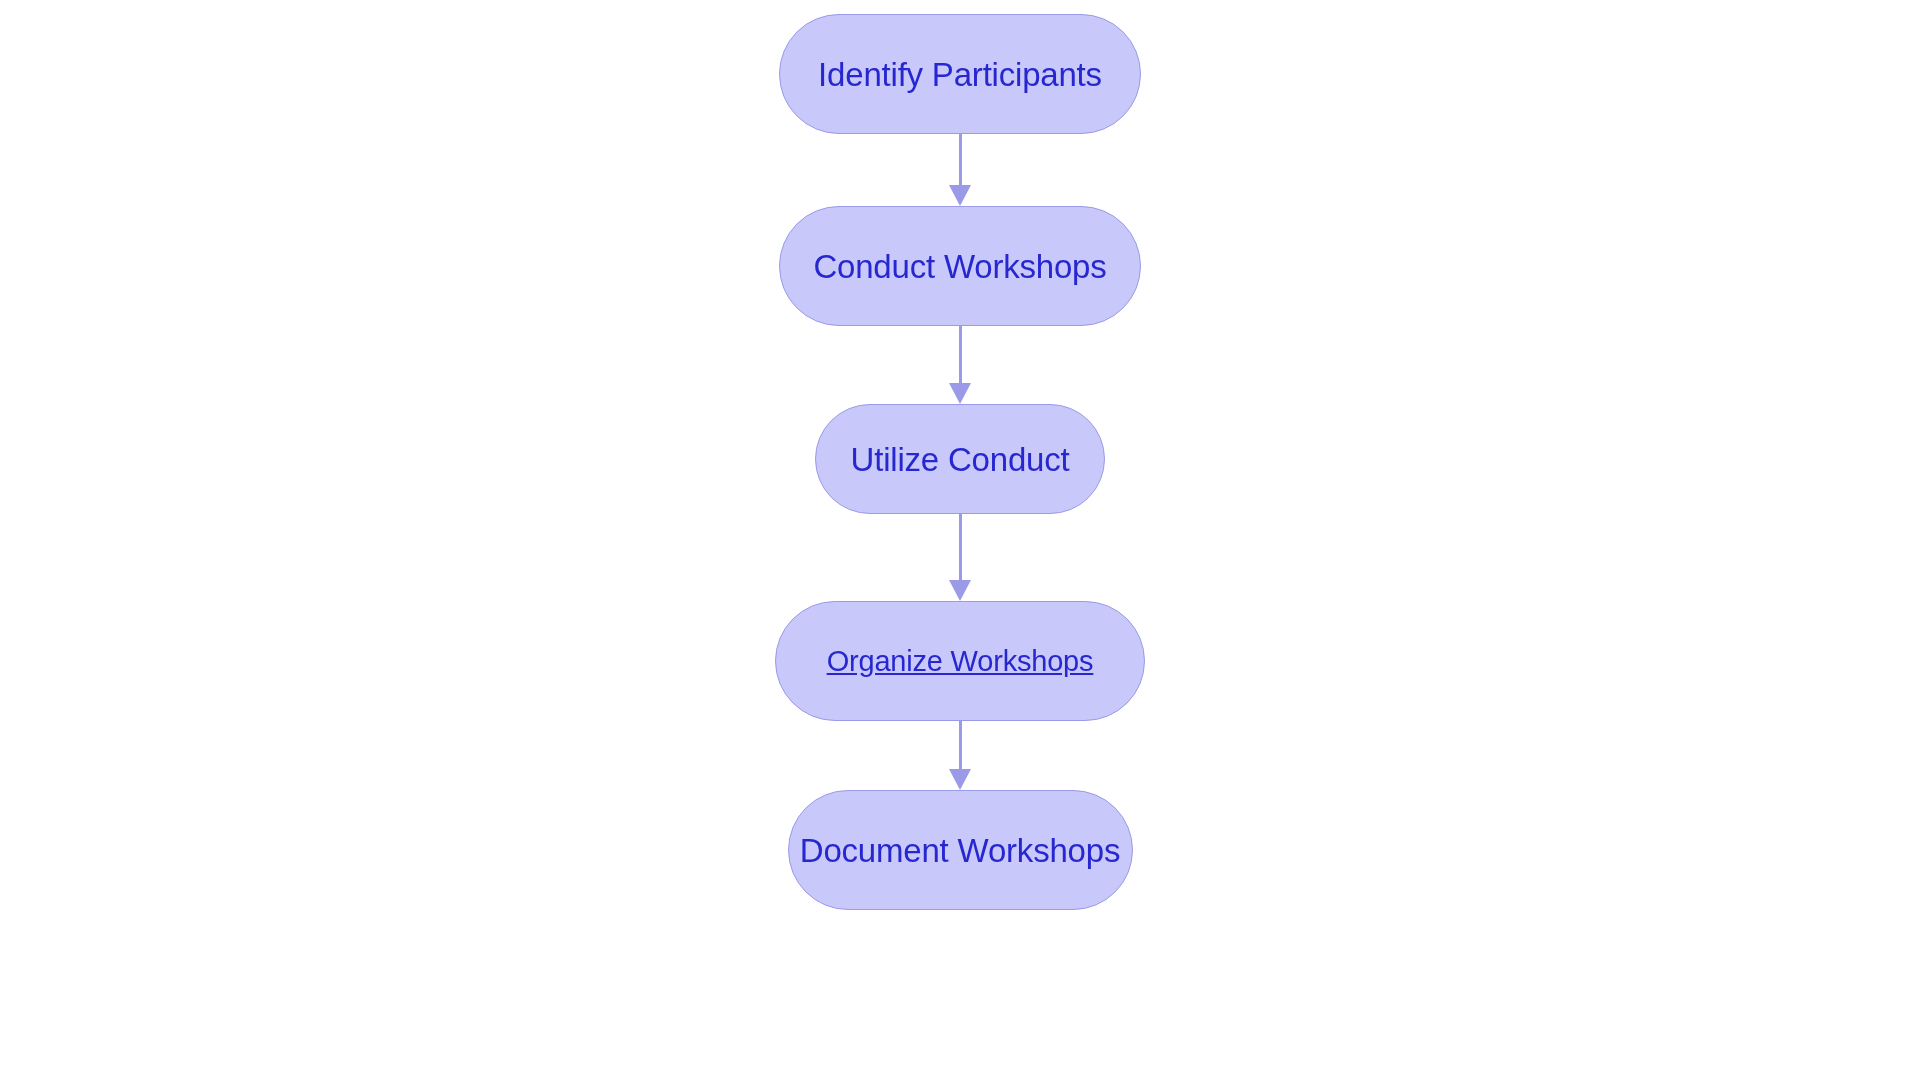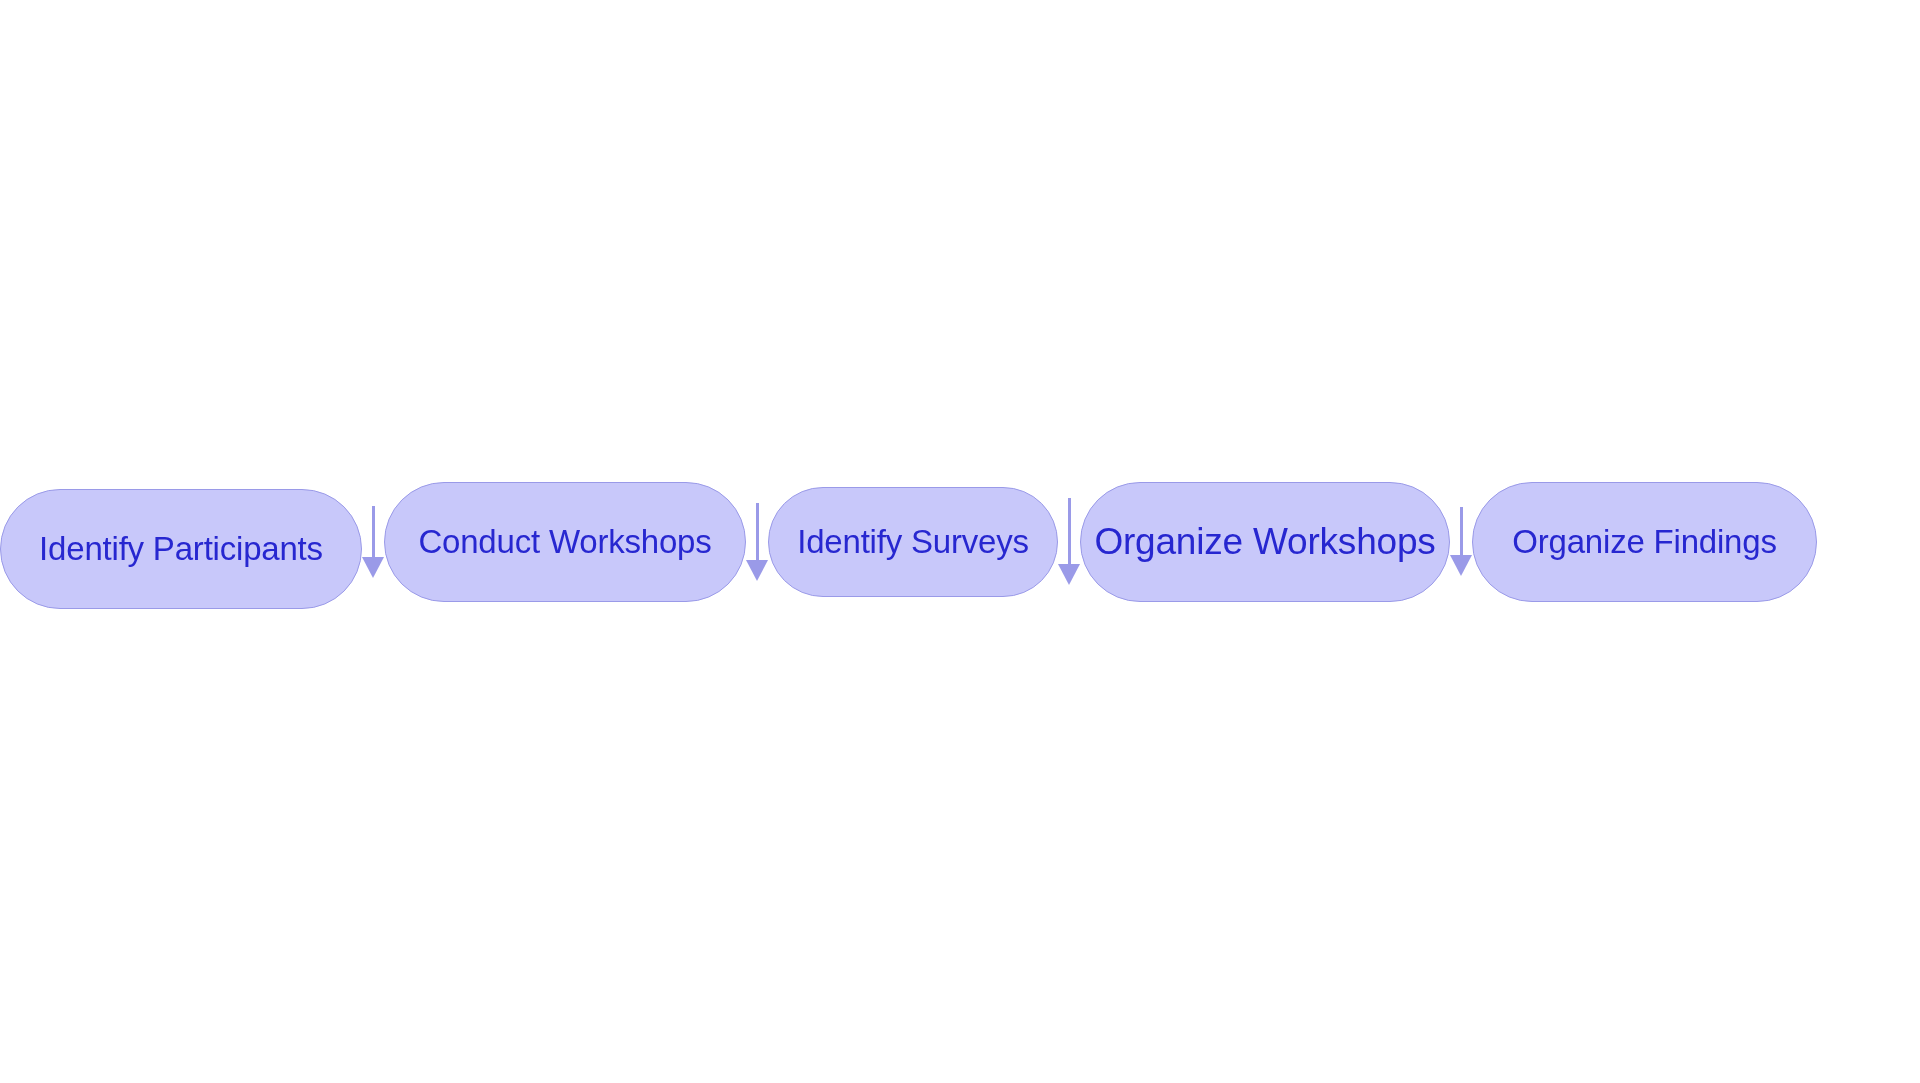--- a/index.html
+++ b/index.html
@@ -19,20 +19,21 @@
     height: 1083px;
     background: #ffffff;
   }
   .flow-column {
     position: absolute;
     left: 0;
     top: 0;
     width: 1920px;
     height: 1083px;
     display: flex;
+    flex-direction: column;
     align-items: center;
     justify-content: flex-start;
   }
   .node {
     box-sizing: border-box;
     display: flex;
     align-items: center;
     justify-content: center;
     background: #c8c8fa;
     border: 1.6px solid #9a9ae8;
@@ -44,21 +45,21 @@
     white-space: nowrap;
     user-select: none;
   }
   .node-label {
     color: #2727d0;
     line-height: 1;
   }
   .node-1 { width: 362px; height: 120px; font-size: 33px; margin-top: 14px; }
   .node-2 { width: 362px; height: 120px; font-size: 33px; }
   .node-3 { width: 290px; height: 110px; font-size: 33px; }
-  .node-4 { width: 370px; height: 120px; font-size: 37px; }
+  .node-4 { width: 370px; height: 120px; font-size: 29px; text-decoration: underline; }
   .node-5 { width: 345px; height: 120px; font-size: 33px; }
 
   .connector {
     position: relative;
     display: flex;
     flex-direction: column;
     align-items: center;
     justify-content: flex-start;
   }
   .conn-1 { height: 72px; }
@@ -98,35 +99,35 @@
     <div class="node node-2">
       <span class="node-label">Conduct Workshops</span>
     </div>
 
     <div class="connector conn-2">
       <div class="conn-line"></div>
       <div class="conn-head"></div>
     </div>
 
     <div class="node node-3">
-      <span class="node-label">Identify Surveys</span>
+      <span class="node-label">Utilize Conduct</span>
     </div>
 
     <div class="connector conn-3">
       <div class="conn-line"></div>
       <div class="conn-head"></div>
     </div>
 
     <div class="node node-4">
       <span class="node-label">Organize Workshops</span>
     </div>
 
     <div class="connector conn-4">
       <div class="conn-line"></div>
       <div class="conn-head"></div>
     </div>
 
     <div class="node node-5">
-      <span class="node-label">Organize Findings</span>
+      <span class="node-label">Document Workshops</span>
     </div>
 
   </div>
 </div>
 
 </body></html>

